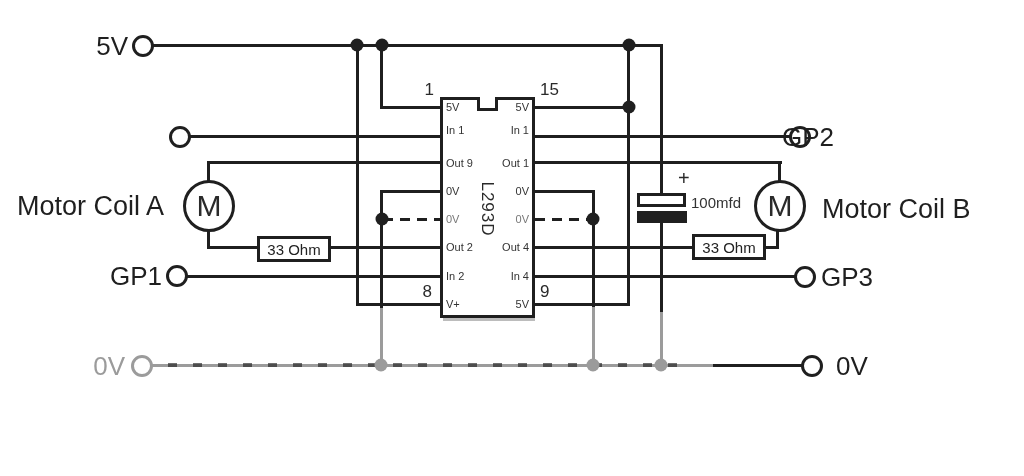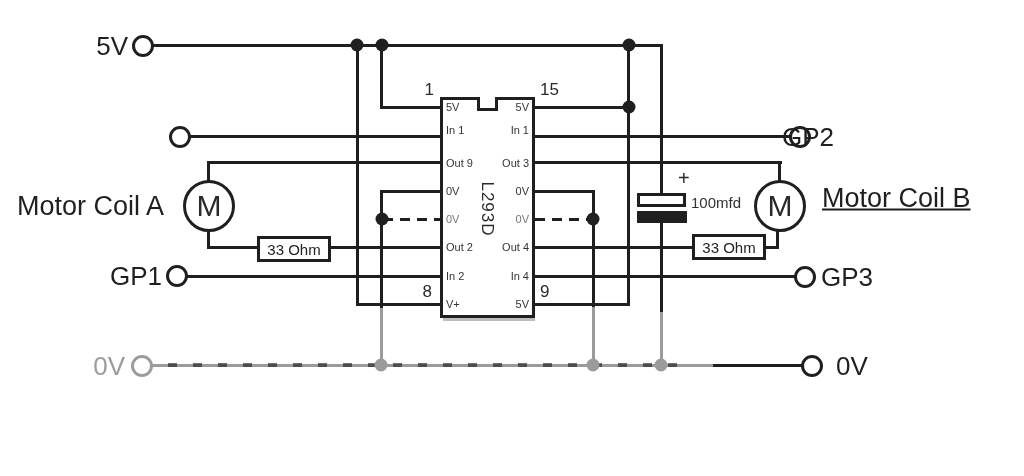--- a/index.html
+++ b/index.html
@@ -105,21 +105,21 @@
   <div class="pinrow" style="top:99px;">
     <span>5V</span>
     <span>5V</span>
   </div>
   <div class="pinrow" style="top:122px;">
     <span>In 1</span>
     <span>In 1</span>
   </div>
   <div class="pinrow" style="top:155px;">
     <span>Out 9</span>
-    <span>Out 3</span>
+    <span>Out 1</span>
   </div>
   <div class="pinrow" style="top:183px;">
     <span>0V</span>
     <span>0V</span>
   </div>
   <div class="pinrow" style="top:211px;color:#777;">
     <span>0V</span>
     <span>0V</span>
   </div>
   <div class="pinrow" style="top:239px;">
@@ -161,17 +161,17 @@
   <div class="term gray" style="left:142px;top:366px;"></div>
   <div class="term" style="left:800px;top:137px;"></div>
   <div class="term" style="left:805px;top:277px;"></div>
   <div class="term" style="left:812px;top:366px;"></div>
 
   <div class="lbl right" style="left:28px;top:46px;width:100px;">5V</div>
   <div class="lbl right big" style="left:2px;top:206px;width:162px;">Motor Coil A</div>
   <div class="lbl right" style="left:28px;top:276px;width:134px;">GP1</div>
   <div class="lbl right gray" style="left:28px;top:366px;width:97px;">0V</div>
   <div class="lbl" style="left:782px;top:137px;">GP2</div>
-  <div class="lbl big" style="left:822px;top:198px;text-decoration:underline;">Motor Coil B</div>
+  <div class="lbl big" style="left:822px;top:209px;">Motor Coil B</div>
   <div class="lbl" style="left:821px;top:277px;">GP3</div>
   <div class="lbl" style="left:836px;top:366px;">0V</div>
 
 </div>
 
 </body></html>

